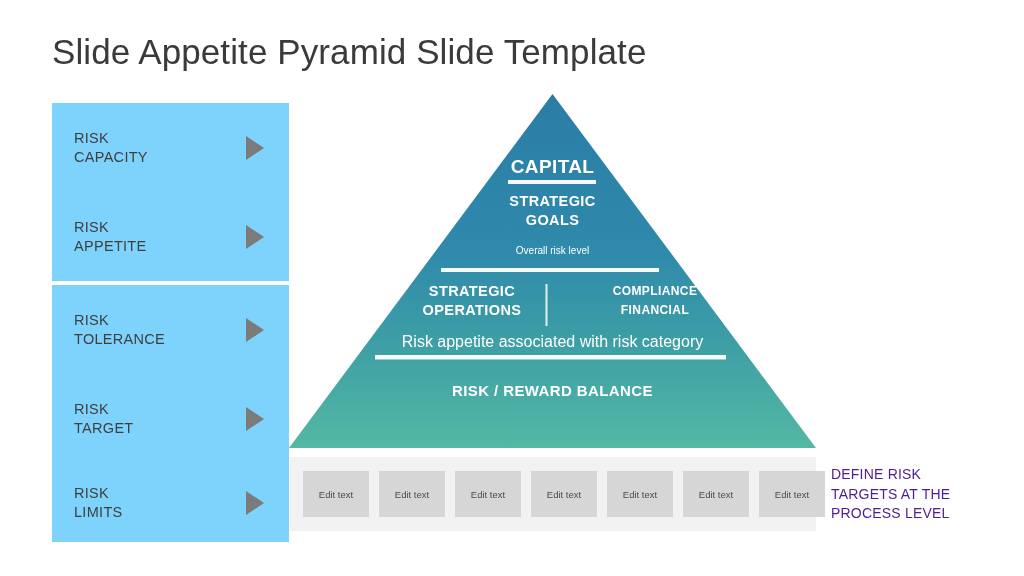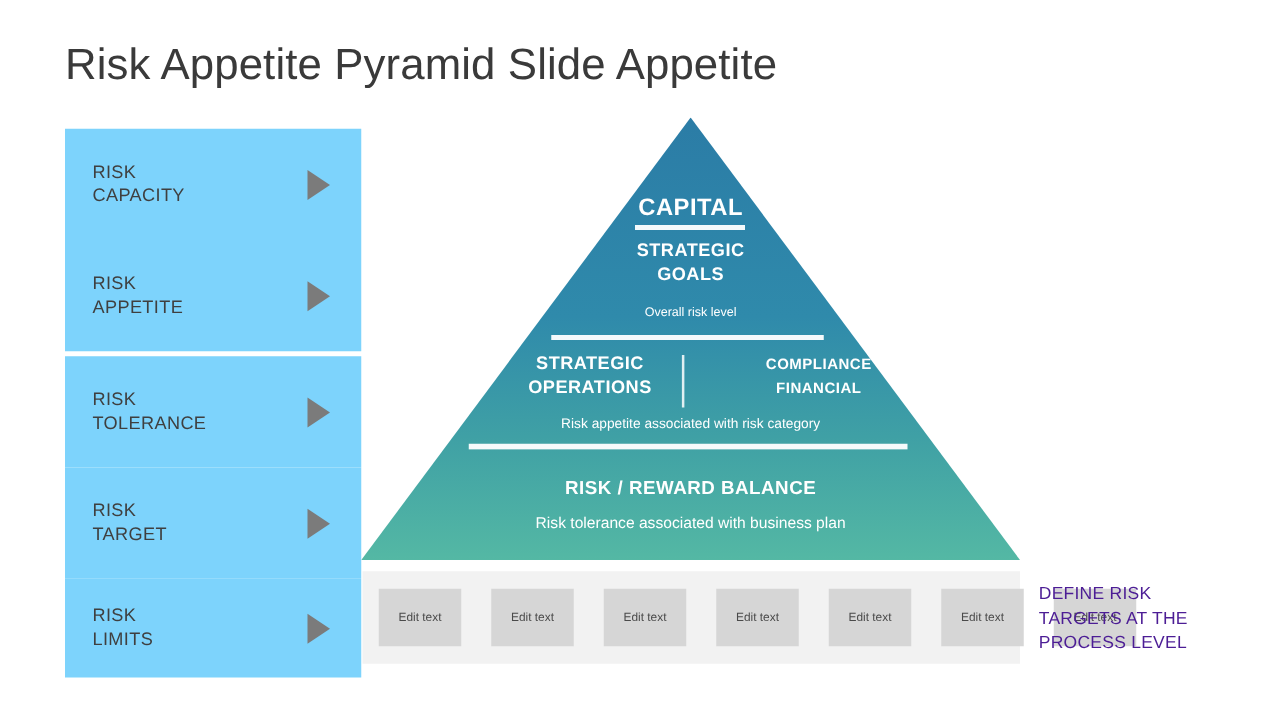--- a/index.html
+++ b/index.html
@@ -112,21 +112,21 @@
   #txt-compliance-fin {
     left: 270px;
     width: 192px;
     top: 188px;
     font-size: 12px;
     line-height: 19px;
   }
   #txt-riskappetite-sub {
     left: 0; right: 0;
     top: 239px;
-    font-size: 11px;
+    font-size: 16px;
   }
   #txt-riskreward {
     left: 0; right: 0;
     top: 288px;
     font-size: 15px;
   }
   #txt-risktolerance-sub {
     left: 0; right: 0;
     top: 317px;
     font-size: 12.5px;
@@ -139,21 +139,21 @@
     top: 457px;
     width: 526px;
     height: 74px;
     background: #f2f2f2;
   }
   #edit-boxes {
     position: absolute;
     left: 13px;
     top: 14px;
     display: flex;
-    gap: 24px;
+    gap: 10px;
   }
   .edit-box {
     width: 66px;
     height: 46px;
     background: #d6d6d6;
     display: flex;
     align-items: center;
     justify-content: center;
     font-size: 9.5px;
     color: #4a4a4a;
@@ -170,21 +170,21 @@
     color: #4c1d95;
     letter-spacing: 0.2px;
     white-space: pre-line;
   }
 </style>
 </head>
 <body>
 
 <div id="slide">
 
-  <div id="slide-title">Risk Appetite Pyramid Slide Appetite</div>
+  <div id="slide-title">Slide Appetite Pyramid Slide Template</div>
 
   <div class="stage-row" id="stage-row-0" style="top:103px;height:89px;">
     <div class="stage-label">RISK
 CAPACITY</div>
     <div class="stage-arrow"></div>
   </div>
   <div class="stage-row" id="stage-row-1" style="top:192px;height:89px;">
     <div class="stage-label">RISK
 APPETITE</div>
     <div class="stage-arrow"></div>
@@ -239,20 +239,19 @@
     <div class="pyr-text pyr-bold" id="txt-capital">CAPITAL</div>
     <div class="pyr-text pyr-bold" id="txt-strategic-goals">STRATEGIC
 GOALS</div>
     <div class="pyr-text pyr-reg" id="txt-overall">Overall risk level</div>
     <div class="pyr-text pyr-bold" id="txt-strategic-ops">STRATEGIC
 OPERATIONS</div>
     <div class="pyr-text pyr-bold" id="txt-compliance-fin">COMPLIANCE
 FINANCIAL</div>
     <div class="pyr-text pyr-reg" id="txt-riskappetite-sub">Risk appetite  associated  with risk category</div>
     <div class="pyr-text pyr-bold" id="txt-riskreward">RISK / REWARD BALANCE</div>
-    <div class="pyr-text pyr-reg" id="txt-risktolerance-sub">Risk tolerance  associated  with business plan</div>
   </div>
 
   <div id="right-caption">DEFINE RISK
 TARGETS AT THE
 PROCESS LEVEL</div>
 
 </div>
 
 </body></html>

